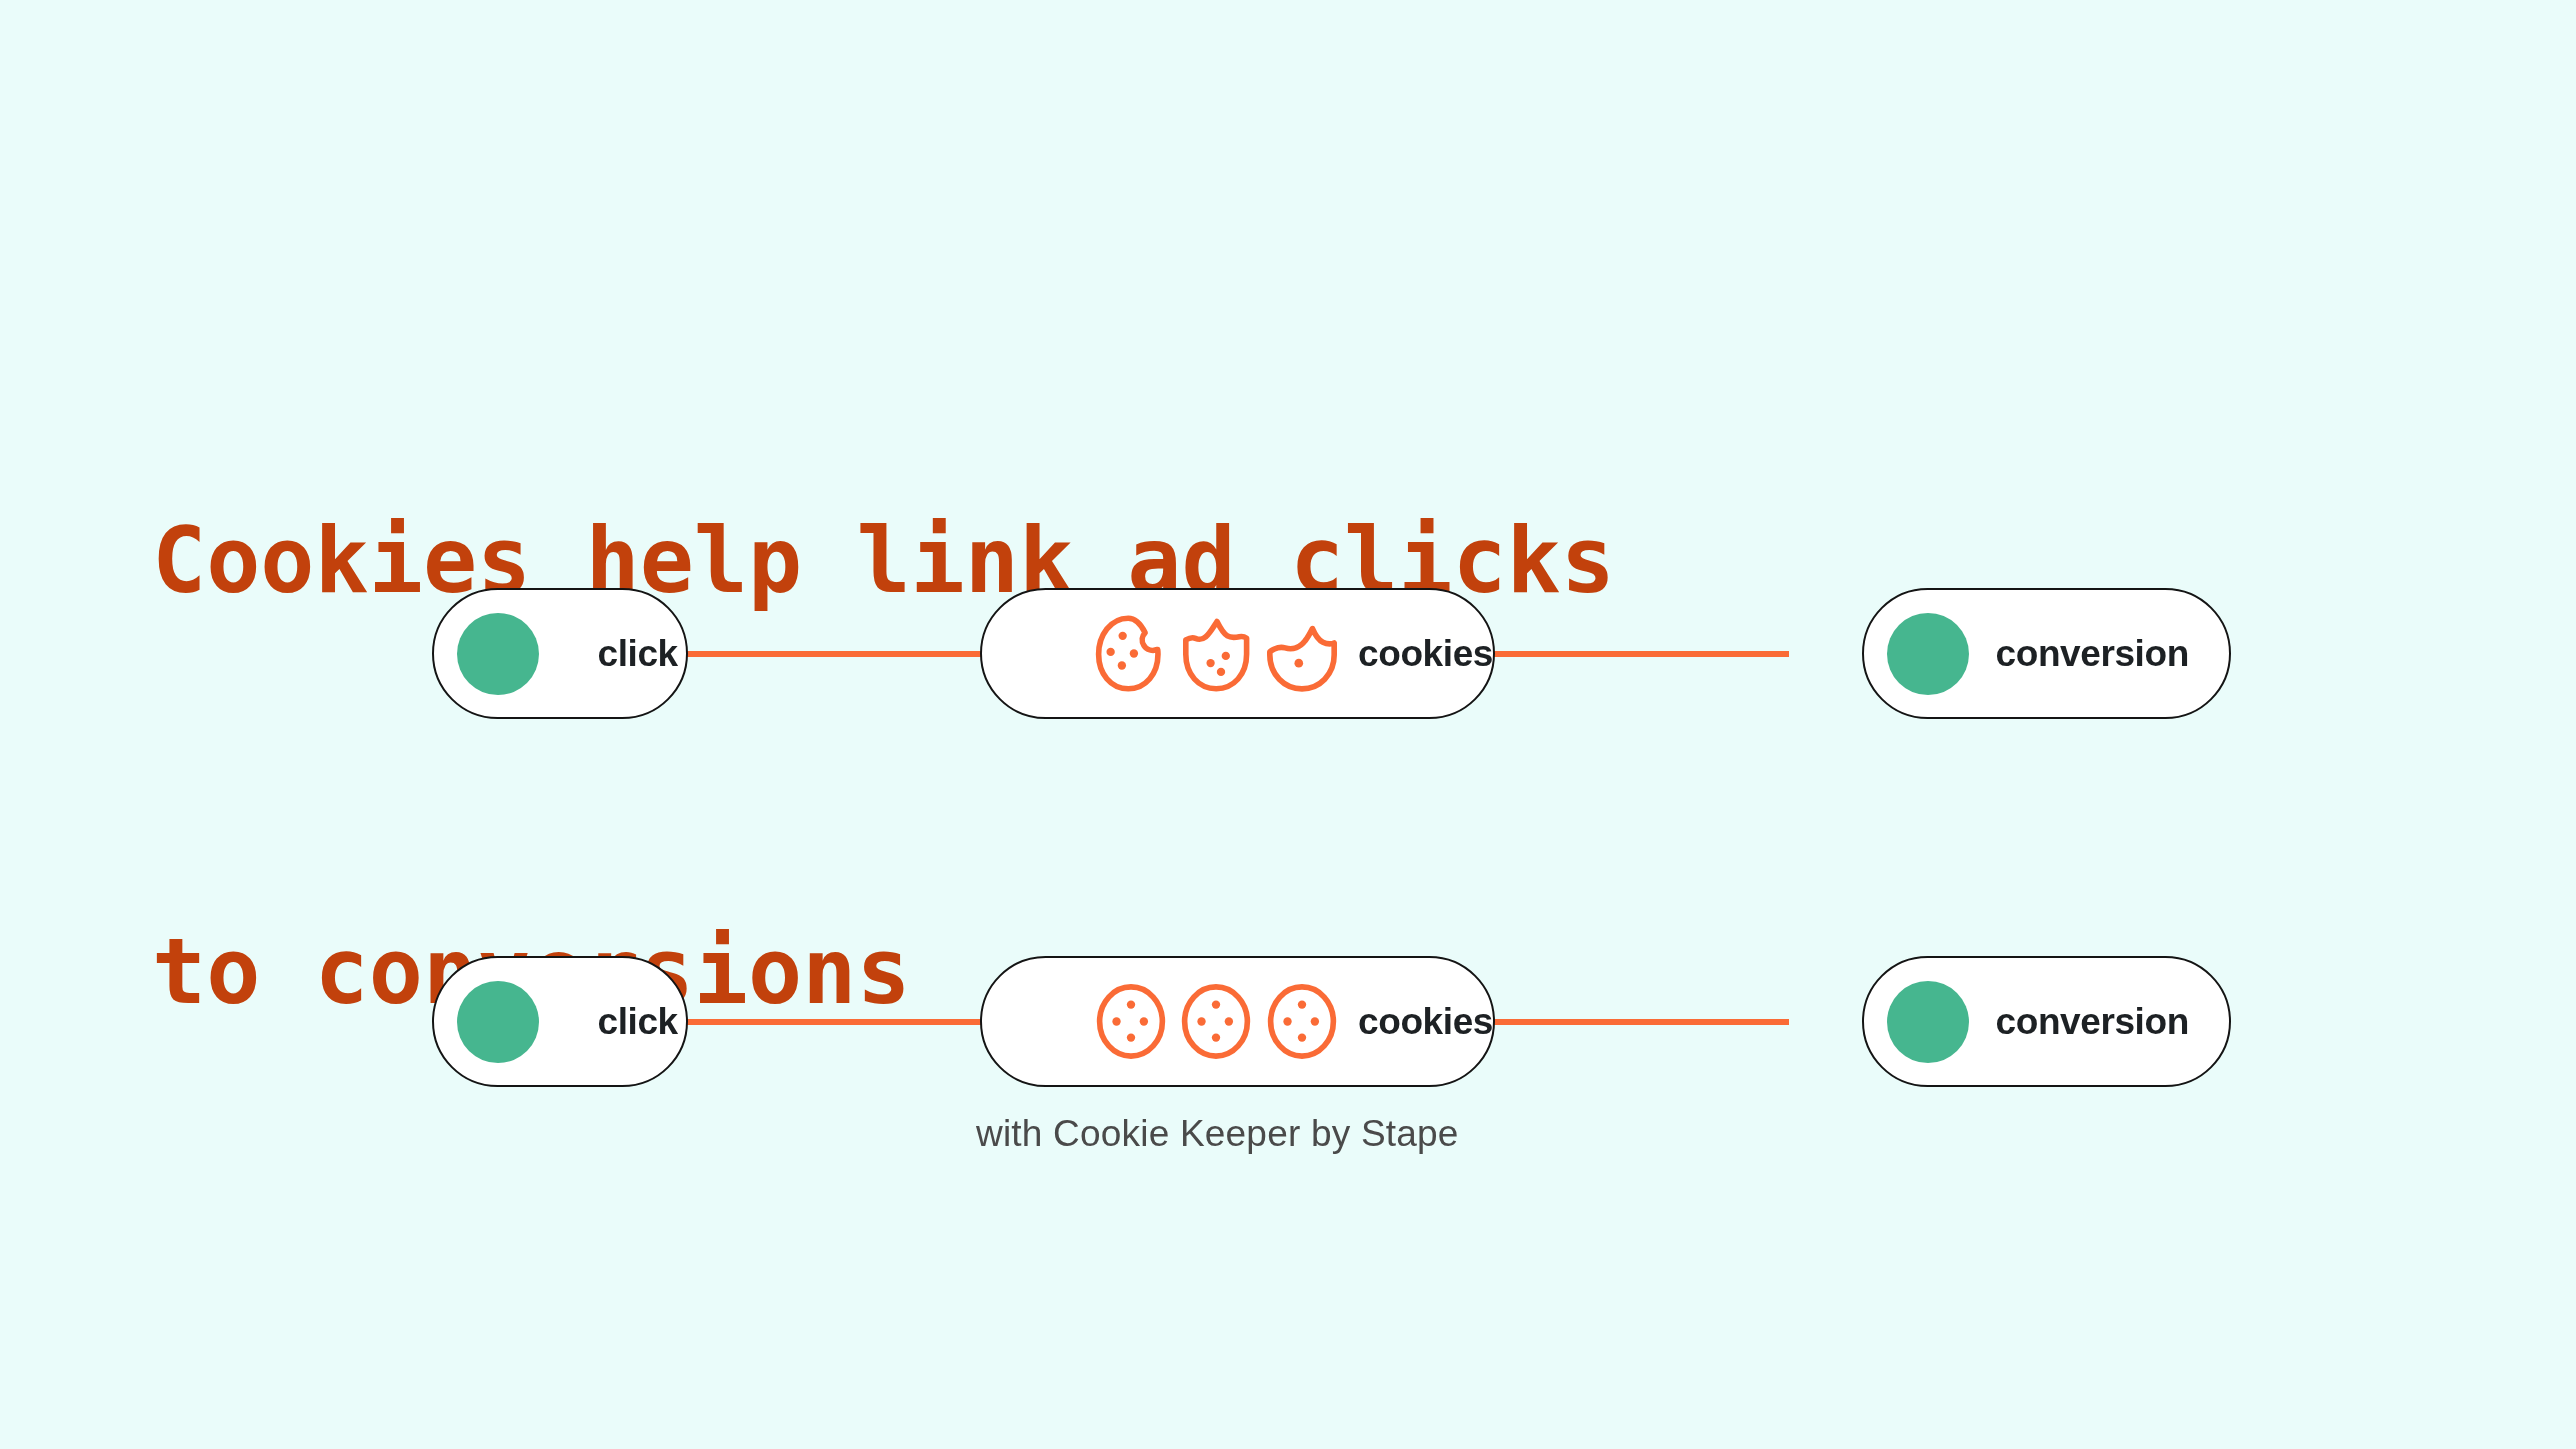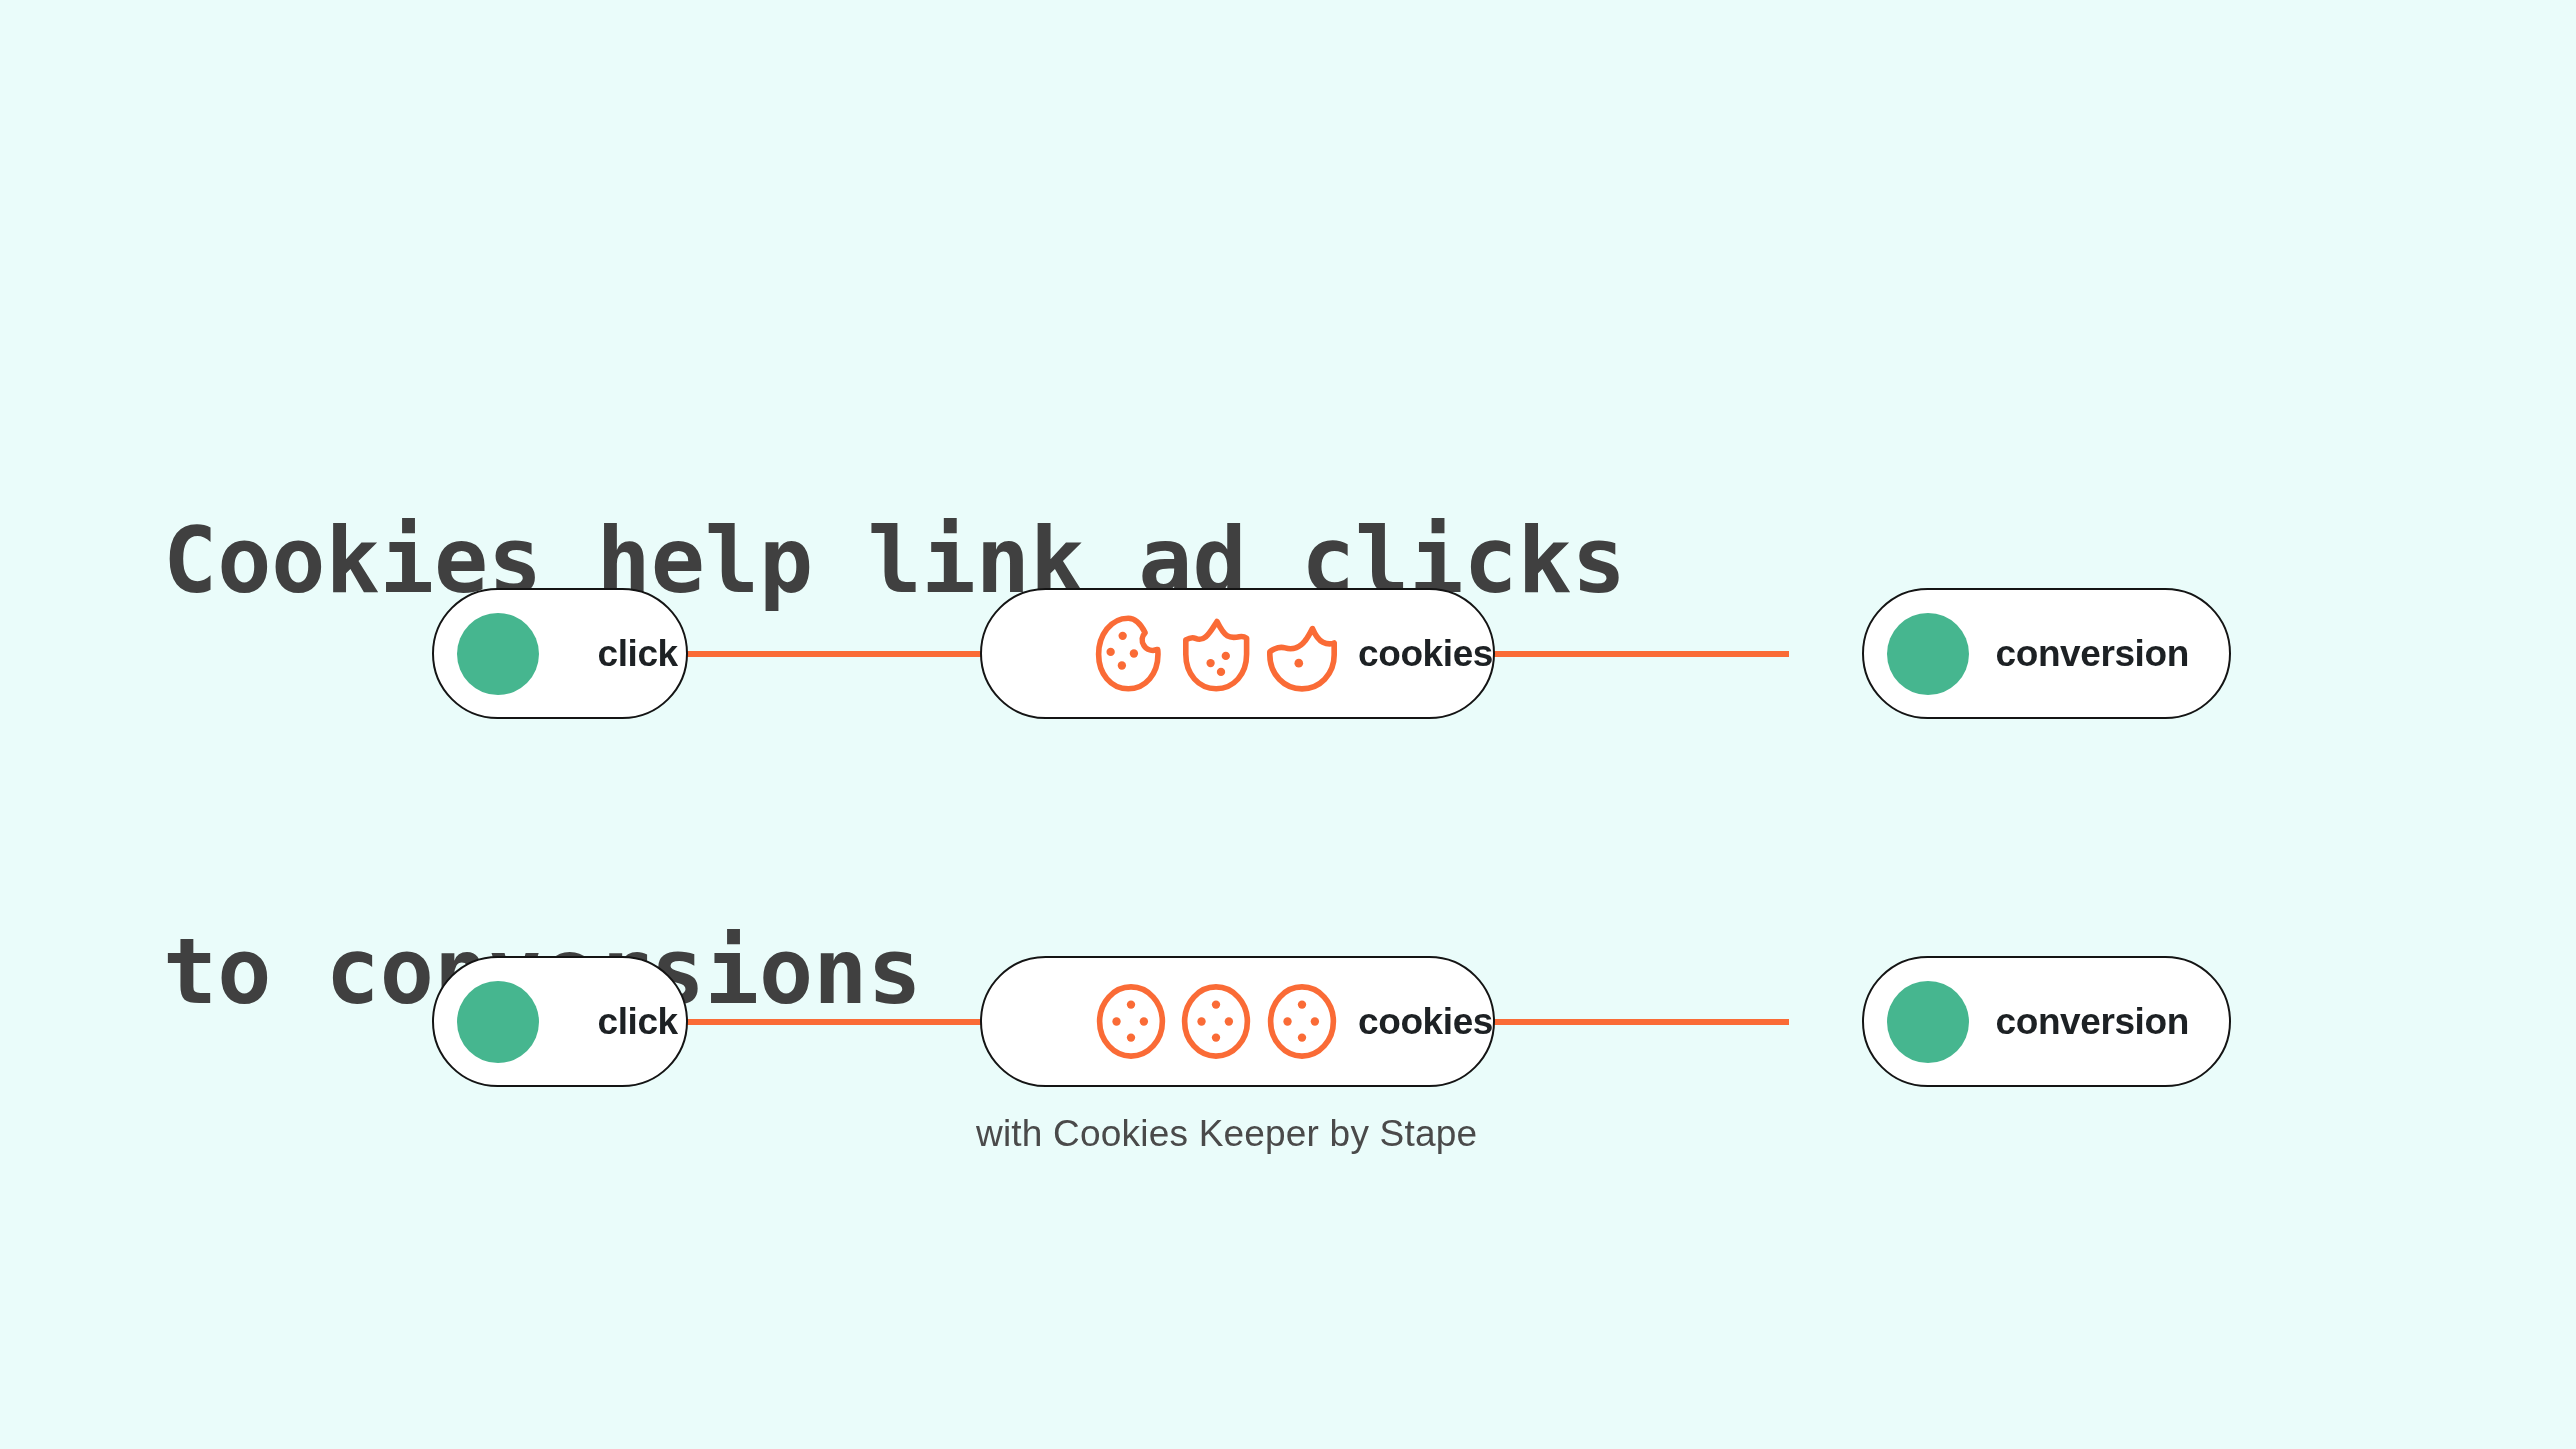--- a/index.html
+++ b/index.html
@@ -16,29 +16,29 @@
   #stage {
     position: relative;
     width: 2576px;
     height: 1449px;
     background: #eafcfa;
   }
 
   
   .title {
     position: absolute;
-    left: 163px;
+    left: 152px;
     top: 158px;
     width: 1932px;
     font-family: "DejaVu Sans Mono", monospace;
     font-weight: bold;
     font-size: 90px;
     line-height: 137px;
     letter-spacing: 0px;
-    color: #404040;
+    color: #c2410c;
     white-space: pre;
   }
   .title-line { display: block; }
 
   
   .flow-row {
     position: absolute;
     left: 0;
     width: 2576px;
     height: 266px;
@@ -225,16 +225,16 @@
       </span>
       <span class="pill-label">cookies</span>
     </div>
 
     <div class="pill conversion">
       <span class="green-dot"></span>
       <span class="pill-label">conversion</span>
     </div>
   </div>
 
-  <div class="caption cap-2">with Cookies Keeper by Stape</div>
+  <div class="caption cap-2">with Cookie Keeper by Stape</div>
 
 </div>
 
 
 </body></html>

